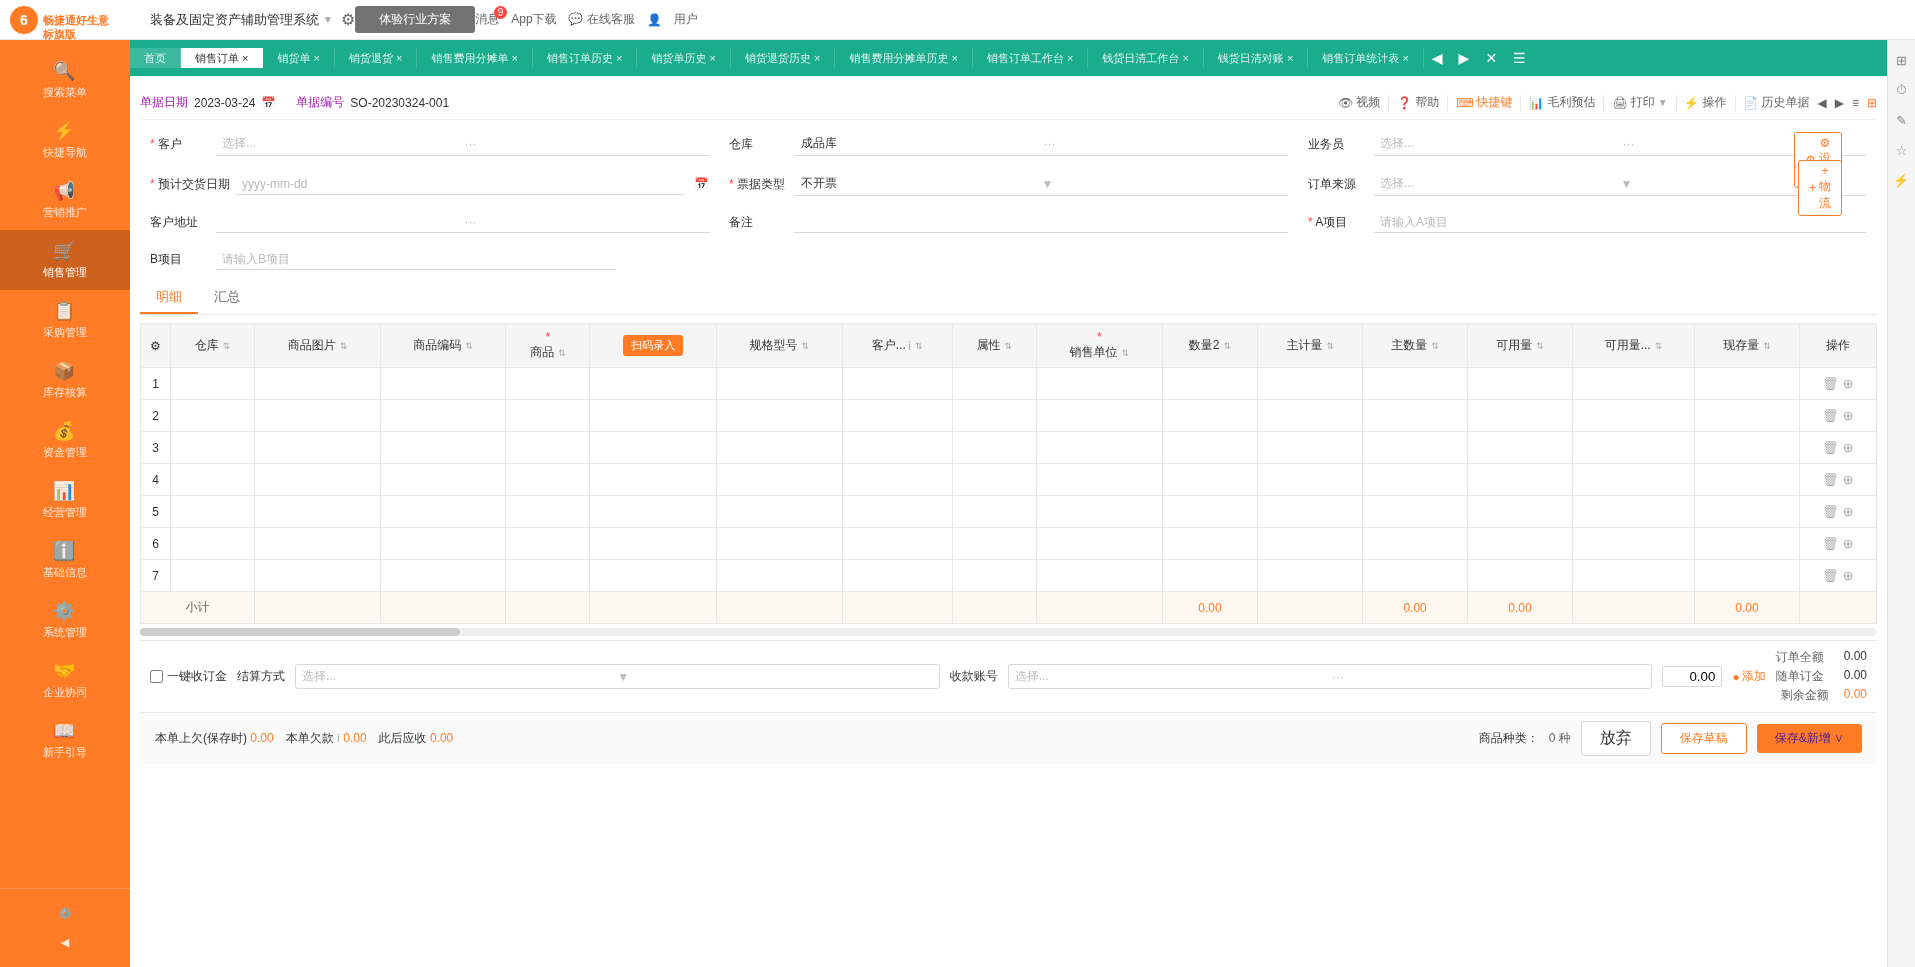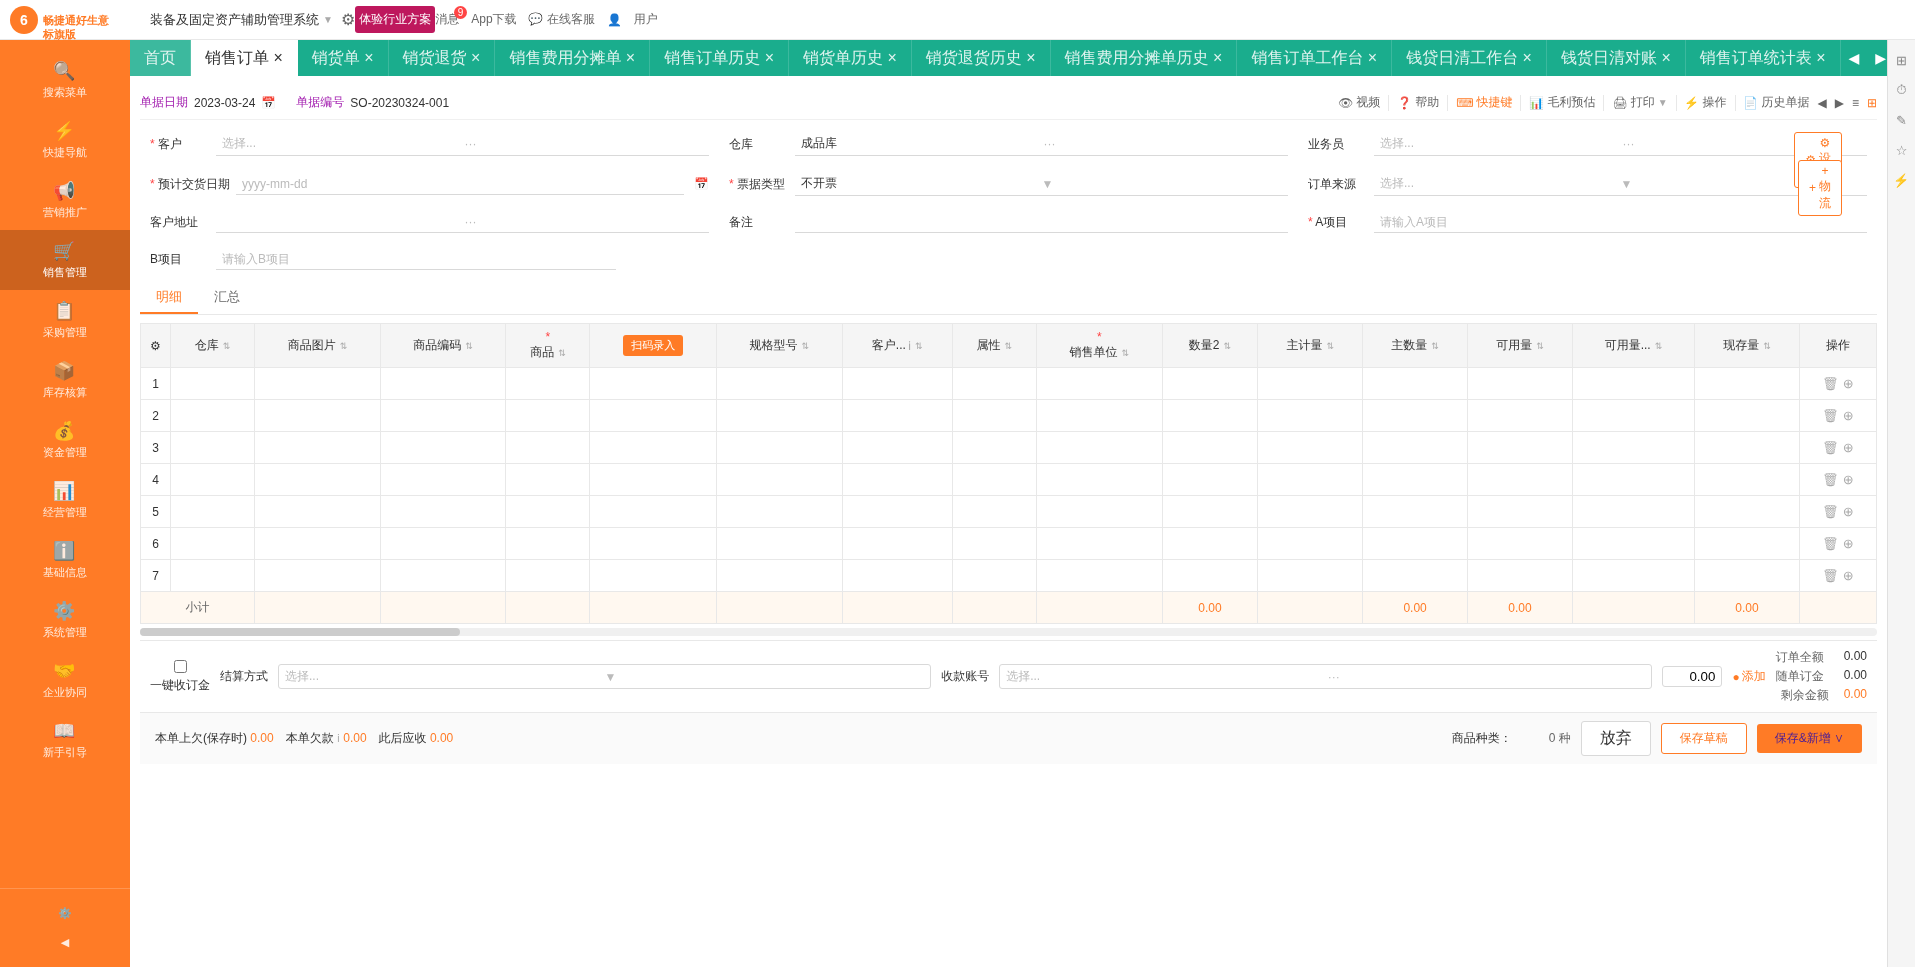--- a/index.html
+++ b/index.html
@@ -10,36 +10,36 @@
     .top-bar { height: 40px; background: #fff; display: flex; align-items: center; padding: 0 10px; border-bottom: 1px solid #e8e8e8; flex-shrink: 0; }
     .main-area { display: flex; flex: 1; overflow: hidden; }
     .sidebar { width: 130px; background: #ff7b26; flex-shrink: 0; display: flex; flex-direction: column; }
     .content-area { flex: 1; display: flex; flex-direction: column; overflow: hidden; }
     .tab-bar { height: 36px; background: #1aad8d; display: flex; align-items: center; flex-shrink: 0; }
     .page-content { flex: 1; background: #fff; overflow-y: auto; padding: 10px; position: relative; }
     .logo-area { display: flex; align-items: center; gap: 5px; width: 130px; }
     .logo-icon { width: 28px; height: 28px; background: #ff7b26; border-radius: 50%; display: flex; align-items: center; justify-content: center; color: #fff; font-size: 14px; font-weight: bold; }
     .logo-text { font-size: 11px; color: #ff7b26; font-weight: bold; line-height: 1.2; margin-top: 16px; }
     .system-title { font-size: 13px; color: #333; margin-left: 10px; }
-    .btn-solution { background: #be185d; color: #fff; border: none; padding: 5px 4px; border-radius: 3px; cursor: pointer; font-size: 12px; }
+    .btn-solution { background: #737373; color: #fff; border: none; padding: 5px 24px; border-radius: 3px; cursor: pointer; font-size: 12px; }
     .gear-icon { color: #666; cursor: pointer; font-size: 16px; }
     .top-right-icons { display: flex; align-items: center; gap: 12px; color: #666; font-size: 12px; }
     .notification-icon { position: relative; cursor: pointer; }
     .badge { position: absolute; top: -5px; right: -8px; background: #ff4444; color: #fff; border-radius: 10px; font-size: 10px; padding: 1px 4px; }
 
     
     .sidebar-top { padding: 10px 0; }
     .sidebar-item { display: flex; flex-direction: column; align-items: center; padding: 10px 5px; cursor: pointer; color: rgba(255,255,255,0.85); font-size: 11px; gap: 3px; }
     .sidebar-item.active { background: rgba(0,0,0,0.2); color: #fff; }
     .sidebar-item-icon { font-size: 18px; }
     .sidebar-bottom { margin-top: auto; padding: 10px 0; border-top: 1px solid rgba(255,255,255,0.2); }
     .sidebar-bottom-item { display: flex; flex-direction: column; align-items: center; padding: 8px 5px; cursor: pointer; color: rgba(255,255,255,0.85); font-size: 11px; gap: 3px; }
 
     
-    .tab-item { padding: 0 14px; height: 36px; display: flex; align-items: center; cursor: pointer; color: rgba(255,255,255,0.85); font-size: 16px; white-space: nowrap; border-right: 1px solid rgba(255,255,255,0.15); position: relative; }
+    .tab-item { padding: 0 14px; height: 20px; display: flex; align-items: center; cursor: pointer; color: rgba(255,255,255,0.85); font-size: 11px; white-space: nowrap; border-right: 1px solid rgba(255,255,255,0.15); position: relative; }
     .tab-item.active { background: #fff; color: #333; }
     .tab-item.home { background: rgba(255,255,255,0.15); }
     .tab-nav-btn { color: #fff; background: none; border: none; cursor: pointer; padding: 0 8px; font-size: 14px; height: 36px; }
 
     
     .form-header { display: flex; align-items: center; gap: 20px; padding: 8px 0; border-bottom: 1px solid #f0f0f0; margin-bottom: 8px; }
     .form-field { display: flex; align-items: center; gap: 6px; font-size: 12px; }
     .form-field label { color: #a21caf; white-space: nowrap; }
     .form-field .value { color: #333; font-weight: 500; }
     .form-actions { margin-left: auto; display: flex; gap: 8px; align-items: center; font-size: 12px; color: #666; }
@@ -74,21 +74,21 @@
 
     
     .action-icons { display: flex; gap: 4px; justify-content: center; }
     .action-icon { cursor: pointer; color: #aaa; font-size: 13px; }
 
     
     .summary-row td { background: #fff8f0; font-weight: 500; color: #ff7b26; }
 
     
     .bottom-bar { display: flex; align-items: center; gap: 10px; padding: 8px 10px; border-top: 1px solid #e8e8e8; background: #fff; font-size: 12px; }
-    .checkbox-item { display: flex; align-items: center; gap: 4px; cursor: pointer; flex-direction: column; }
+    .checkbox-item { display: flex; align-items: center; gap: 4px; cursor: pointer; }
     .add-btn { color: #ff7b26; cursor: pointer; display: flex; align-items: center; gap: 2px; }
     .amount-input { width: 60px; border: 1px solid #d9d9d9; border-radius: 3px; padding: 2px 6px; text-align: right; }
 
     
     .page-footer { display: flex; align-items: center; padding: 8px 15px; border-top: 1px solid #e8e8e8; background: #fafafa; font-size: 12px; }
     .footer-stats { display: flex; gap: 12px; color: #333; }
     .footer-stats .stat-item span.val { color: #ff7b26; }
     .footer-right { margin-left: auto; display: flex; align-items: center; gap: 10px; }
     .btn-discard { border: 1px solid #d9d9d9; background: #fff; padding: 6px 18px; border-radius: 3px; cursor: pointer; color: #333; font-size: 16px; }
     .btn-save-draft { border: 1px solid #ff7b26; background: #fff; color: #ff7b26; padding: 6px 18px; border-radius: 3px; cursor: pointer; font-size: 12px; }
@@ -691,21 +691,21 @@
             </span>
             <span class="stat-item">
               <span>此后应收</span>
               <span class="val">0.00</span>
             </span>
           </div>
           <div class="footer-right">
             <span>
               <span>商品种类：</span>
             </span>
-            <span style="color:#666;margin-left:27px;">
+            <span style="color:#666;">
               <span style="cursor:pointer;">0 种</span>
             </span>
             <button class="btn-discard">放弃</button>
             <button class="btn-save-draft">保存草稿</button>
             <button class="btn-save-new">保存&amp;新增 ∨</button>
           </div>
         </div>
 
       </div>
 

